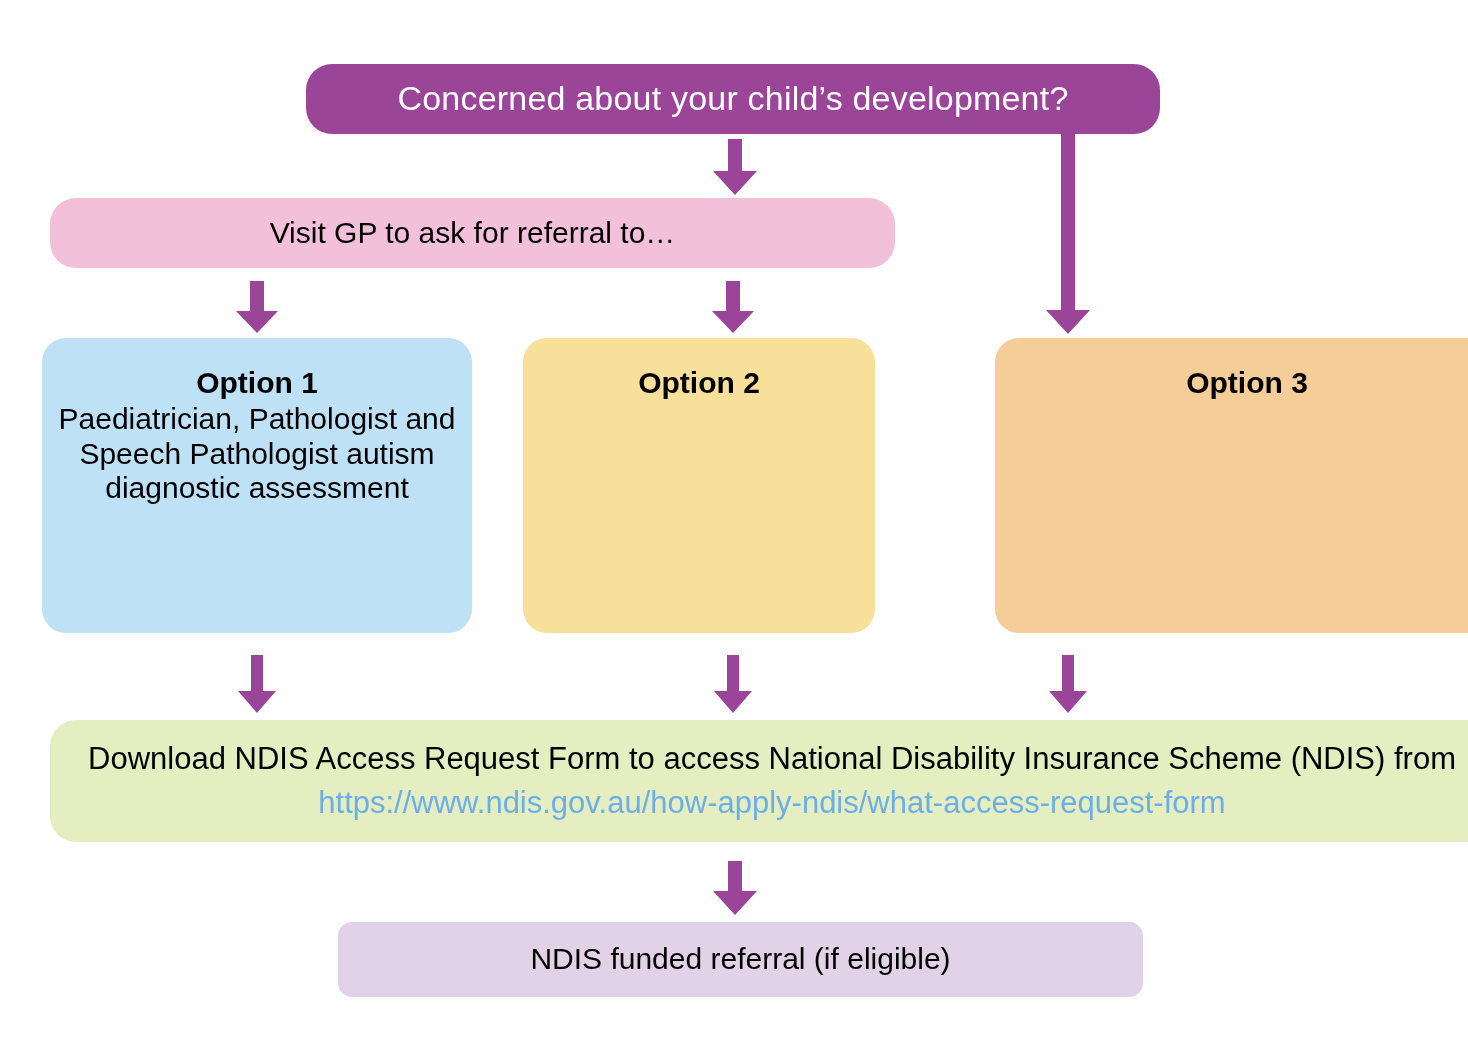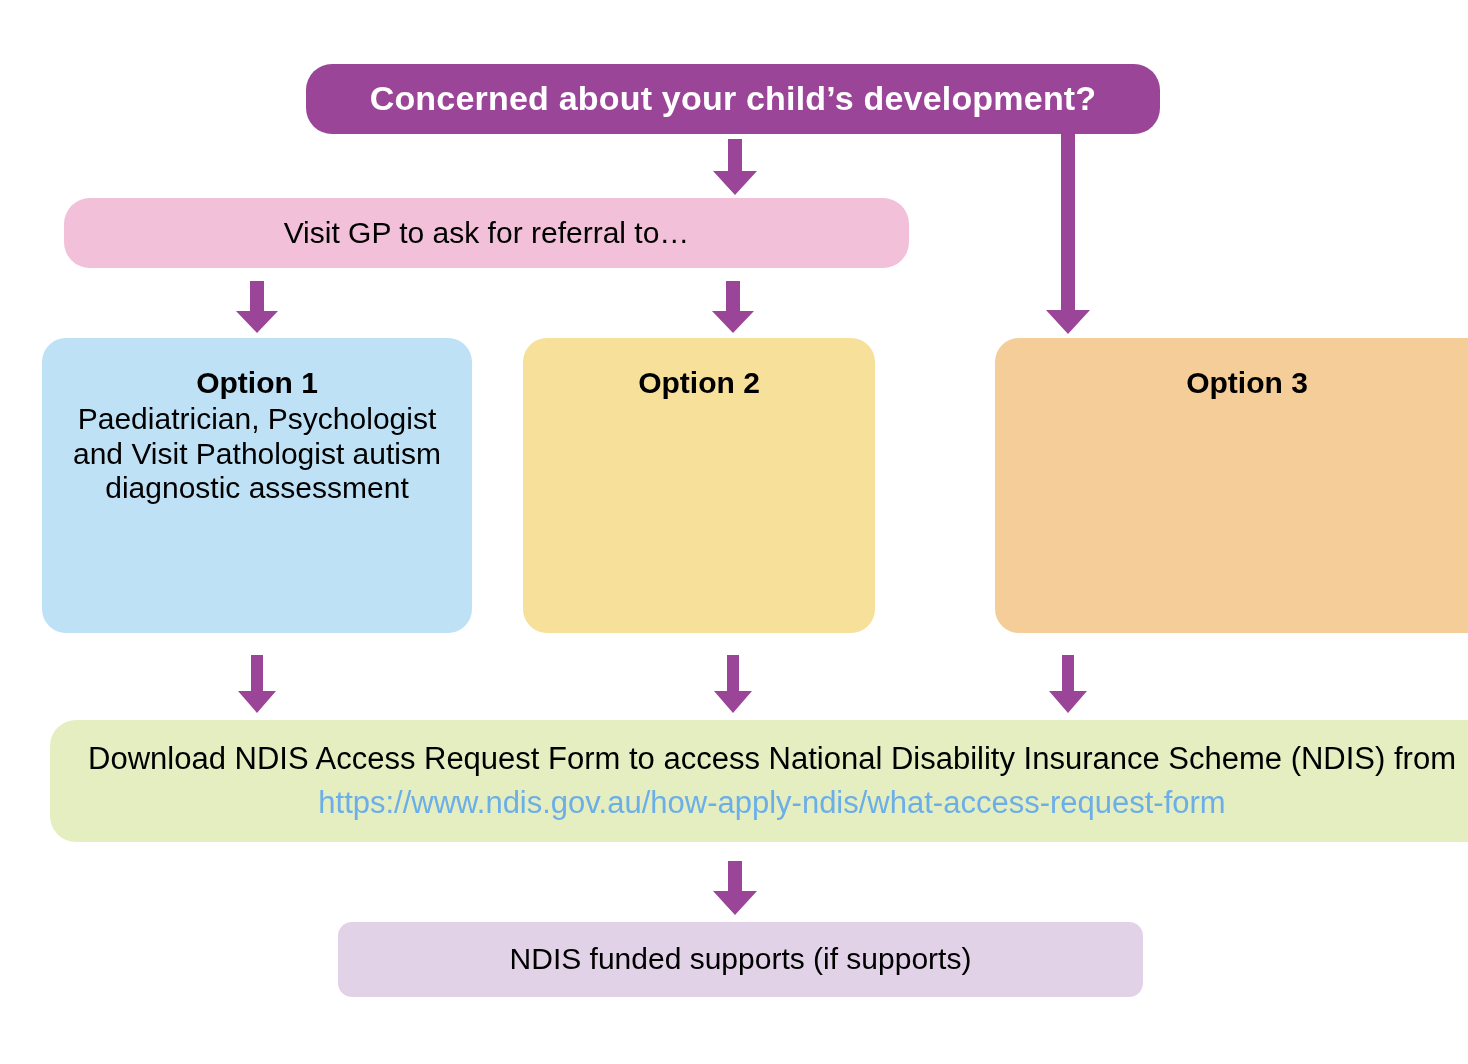--- a/index.html
+++ b/index.html
@@ -33,34 +33,33 @@
   
   #node-concern {
     left: 306px;
     top: 64px;
     width: 854px;
     height: 70px;
     background: #9B4599;
     border-radius: 26px;
     color: #ffffff;
     font-size: 34px;
-    font-weight: bold;
+    font-weight: normal;
     letter-spacing: 0.2px;
   }
 
   
   #node-gp {
     left: 50px;
     top: 198px;
     width: 845px;
     height: 70px;
     background: #F2C0D8;
     border-radius: 26px;
     font-size: 30px;
-    margin-left: 14px;
   }
 
   
   .option-card {
     border-radius: 24px;
     font-size: 30px;
     padding: 28px 10px 22px 10px;
     align-items: flex-start;
   }
   .option-card .card-inner { width: 100%; }
@@ -159,21 +158,21 @@
 
   <div class="arrow" style="left:712px; top:281px;">
     <svg width="42" height="52" viewBox="0 0 42 52" aria-hidden="true">
       <path d="M14 0 H28 V30 H42 L21 52 L0 30 H14 Z" fill="#9B4599"></path>
     </svg>
   </div>
 
   <div class="node option-card" id="node-option-1">
     <div class="card-inner">
       <span class="option-title">Option 1</span>
-      <span class="option-body">Paediatrician, Psychologist and Visit Pathologist autism diagnostic assessment</span>
+      <span class="option-body">Paediatrician, Pathologist and Speech Pathologist autism diagnostic assessment</span>
     </div>
   </div>
 
   <div class="node option-card" id="node-option-2">
     <div class="card-inner">
       <span class="option-title">Option 2</span>
     </div>
   </div>
 
   <div class="node option-card" id="node-option-3">
@@ -206,16 +205,16 @@
     </p>
   </div>
 
   <div class="arrow" style="left:713px; top:861px;">
     <svg width="44" height="54" viewBox="0 0 44 54" aria-hidden="true">
       <path d="M15 0 H29 V30 H44 L22 54 L0 30 H15 Z" fill="#9B4599"></path>
     </svg>
   </div>
 
   <div class="node" id="node-supports">
-    <span>NDIS funded supports (if supports)</span>
+    <span>NDIS funded referral (if eligible)</span>
   </div>
 
 </div>
 
 </body></html>

